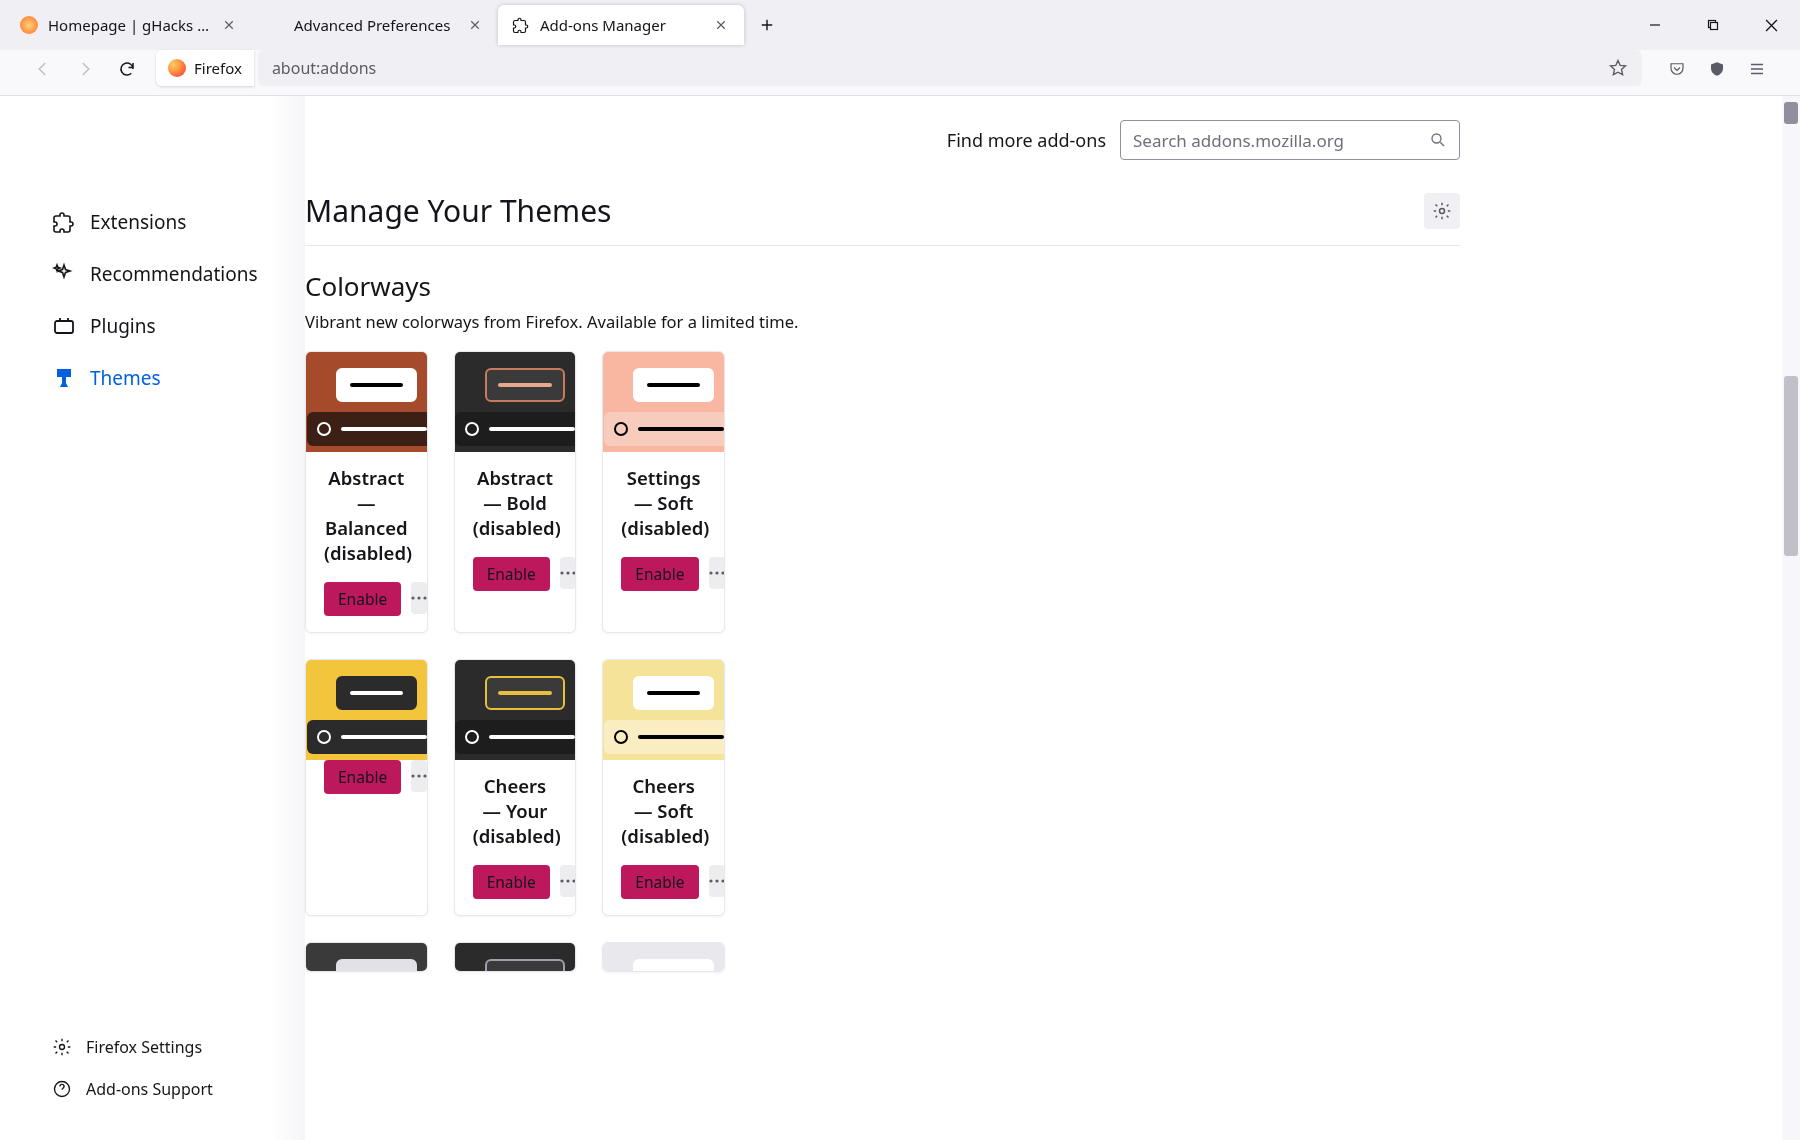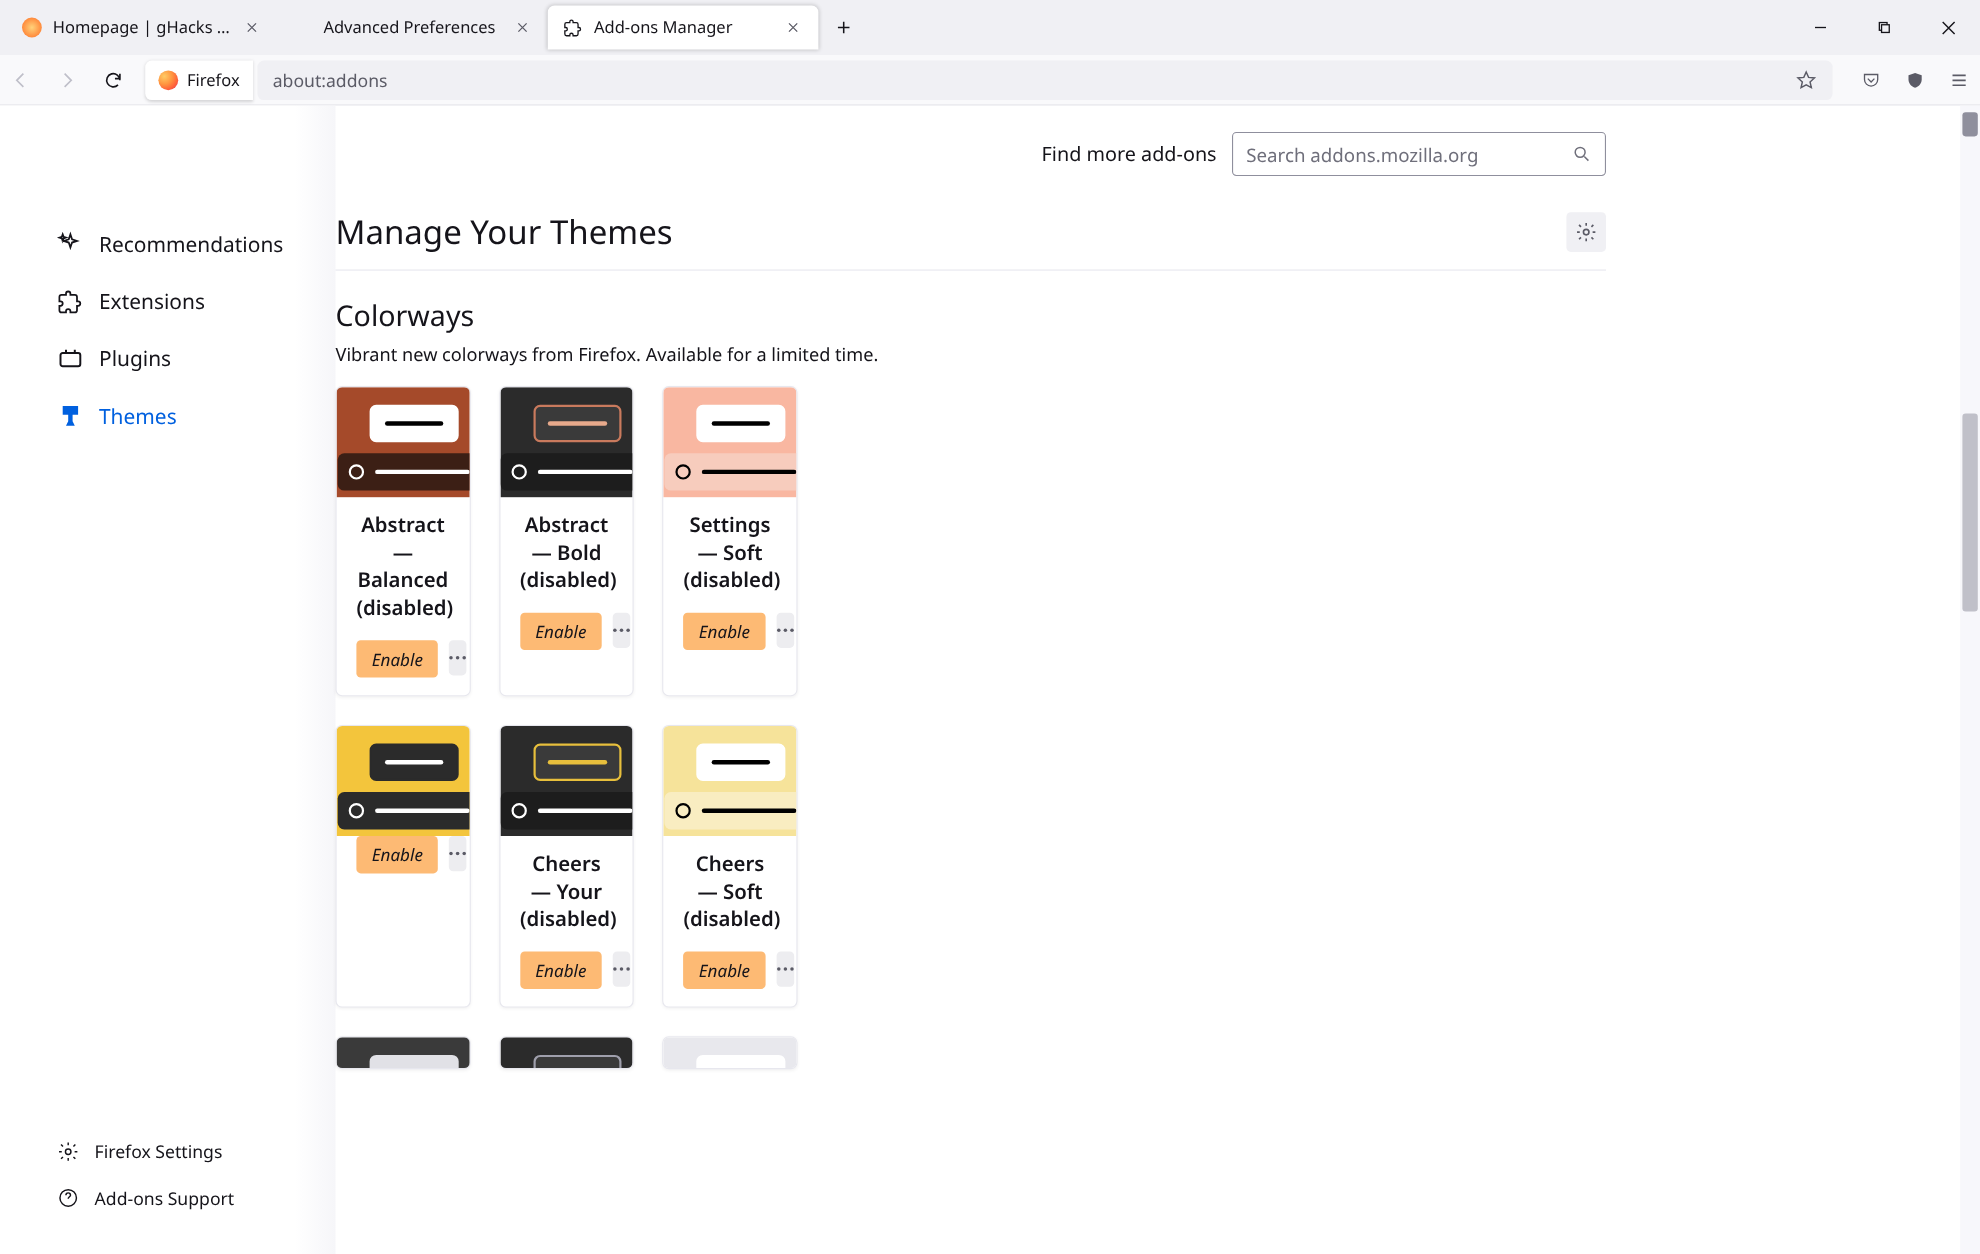--- a/index.html
+++ b/index.html
@@ -11,21 +11,21 @@
   .tab.active { background: #fff; box-shadow: 0 0 4px rgba(0,0,0,0.2); }
   .tab .favicon { width: 18px; height: 18px; flex-shrink: 0; }
   .tab .title { flex: 1; white-space: nowrap; overflow: hidden; text-overflow: ellipsis; }
   .tab .close { width: 18px; height: 18px; flex-shrink: 0; display:flex; align-items:center; justify-content:center; color:#5b5b66;}
   .newtab { width: 34px; height: 34px; display:flex; align-items:center; justify-content:center; color:#5b5b66; margin-left:6px;}
   .wincontrols { margin-left:auto; display:flex; }
   .winbtn { width: 58px; height: 50px; display:flex; align-items:center; justify-content:center; color:#15141a;}
   svg { display:block; }
 
   
-  .toolbar { height: 46px; background: #f9f9fb; display:flex; align-items:center; padding:0 0; gap:4px; border-bottom:1px solid #e0e0e6;}
+  .toolbar { height: 46px; background: #f9f9fb; display:flex; align-items:flex-start; padding:0 24px; gap:4px; border-bottom:1px solid #e0e0e6;}
   .navbtn { width: 38px; height: 38px; display:flex; align-items:center; justify-content:center; color:#5b5b66; border-radius:6px;}
   .navbtn.disabled { color:#bfbfc9; }
   .urlbar-wrap { flex:1; display:flex; align-items:center; margin:0 6px;}
   .identity { display:flex; align-items:center; gap:8px; background:#fff; height:36px; padding:0 12px; border-radius:6px 0 0 6px; box-shadow:0 1px 3px rgba(0,0,0,0.15);}
   .identity .fx { width:18px; height:18px; border-radius:50%; background: radial-gradient(circle at 30% 30%, #ffcb65, #ff9640 40%, #ff5f3a 70%, #c13584 100%);}
   .identity span { font-size:15px; color:#15141a;}
   .urlbar { flex:1; background:#f0f0f4; height:36px; display:flex; align-items:center; padding:0 14px; font-size:16px; color:#5b5b66; border-radius:6px; margin-left:4px;}
   .urlbar .url { flex:1; }
   .tool-icons { display:flex; gap:2px; margin-left:6px; }
 
@@ -64,21 +64,21 @@
   .pv-bar .line { height:4px; width:70%; border-radius:2px;}
   .pv-tabs { position:absolute; left:14px; bottom:10px; display:flex; gap:20px; align-items:center;}
   .pv-tabs .dot { width:14px; height:14px; border:2px solid; border-radius:50%;}
   .pv-active { position:absolute; right:0; bottom:6px; height:34px; width:120px; border-radius:6px 0 0 6px; display:flex; align-items:center; gap:10px; padding-left:10px;}
   .pv-active .dot { width:14px; height:14px; border:2px solid; border-radius:50%;}
   .pv-active .line { height:4px; flex:1; border-radius:2px;}
 
   .card-body { padding:14px 18px 6px;}
   .card-title { font-size:18.5px; font-weight:600; color:#15141a; line-height:1.35; margin-bottom:10px;}
   .card-actions { padding:0 18px 16px; display:flex; gap:10px;}
-  .btn { background:#fdba74; border-radius:4px; padding:6px 14px; font-size:15.5px; color:#15141a;font-style:italic;}
+  .btn { background:#be185d; border-radius:4px; padding:6px 14px; font-size:15.5px; color:#15141a;}
   .btn-icon { background:#ededf0; border-radius:4px; width:34px; height:32px; display:flex; align-items:center; justify-content:center; color:#5b5b66;}
 
   
   .main-inner { padding-left:0;}
 </style>
 </head>
 <body>
 
 <div class="tabstrip">
   <div class="tab">
@@ -183,29 +183,29 @@
           <path d="M4 6h16M4 12h16M4 18h16" stroke="#5b5b66" stroke-width="2"></path>
         </svg>
     </div>
   </div>
 </div>
 
 <div class="content-shell">
   <div class="sidebar" style="padding-top:100px;">
     <div class="nav-item">
       <svg viewBox="0 0 24 24">
+          <path d="M10 3a2 2 0 012 2v1h4a2 2 0 012 2v4h1a2 2 0 110 4h-1v4a2 2 0 01-2 2h-4v-1a2 2 0 10-4 0v1H4a2 2 0 01-2-2v-4h1a2 2 0 100-4H2V8a2 2 0 012-2h4V5a2 2 0 012-2z" fill="none" stroke="#15141a" stroke-width="1.6"></path>
+        </svg>
+      <span>Extensions</span>
+    </div>
+    <div class="nav-item">
+      <svg viewBox="0 0 24 24">
           <path d="M12 3l1.5 4.5L18 9l-4.5 1.5L12 15l-1.5-4.5L6 9l4.5-1.5zM5 3l.8 2.2L8 6l-2.2.8L5 9l-.8-2.2L2 6l2.2-.8z" fill="none" stroke="#15141a" stroke-width="1.6"></path>
         </svg>
       <span>Recommendations</span>
-    </div>
-    <div class="nav-item">
-      <svg viewBox="0 0 24 24">
-          <path d="M10 3a2 2 0 012 2v1h4a2 2 0 012 2v4h1a2 2 0 110 4h-1v4a2 2 0 01-2 2h-4v-1a2 2 0 10-4 0v1H4a2 2 0 01-2-2v-4h1a2 2 0 100-4H2V8a2 2 0 012-2h4V5a2 2 0 012-2z" fill="none" stroke="#15141a" stroke-width="1.6"></path>
-        </svg>
-      <span>Extensions</span>
     </div>
     <div class="nav-item">
       <svg viewBox="0 0 24 24">
           <rect x="3" y="7" width="18" height="12" rx="2" fill="none" stroke="#15141a" stroke-width="1.8"></rect>
           <path d="M8 7V4M16 7V4" stroke="#15141a" stroke-width="1.8"></path>
         </svg>
       <span>Plugins</span>
     </div>
     <div class="nav-item active">
       <svg viewBox="0 0 24 24">

